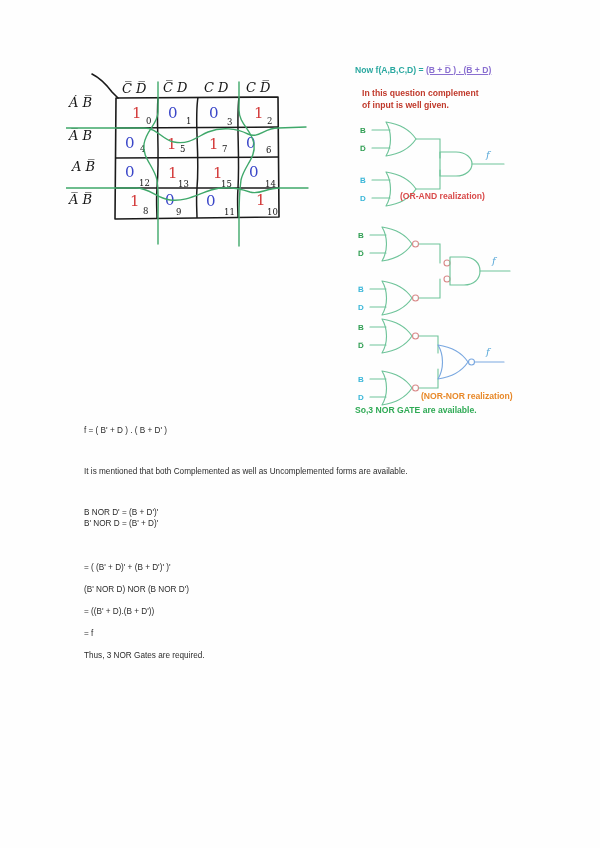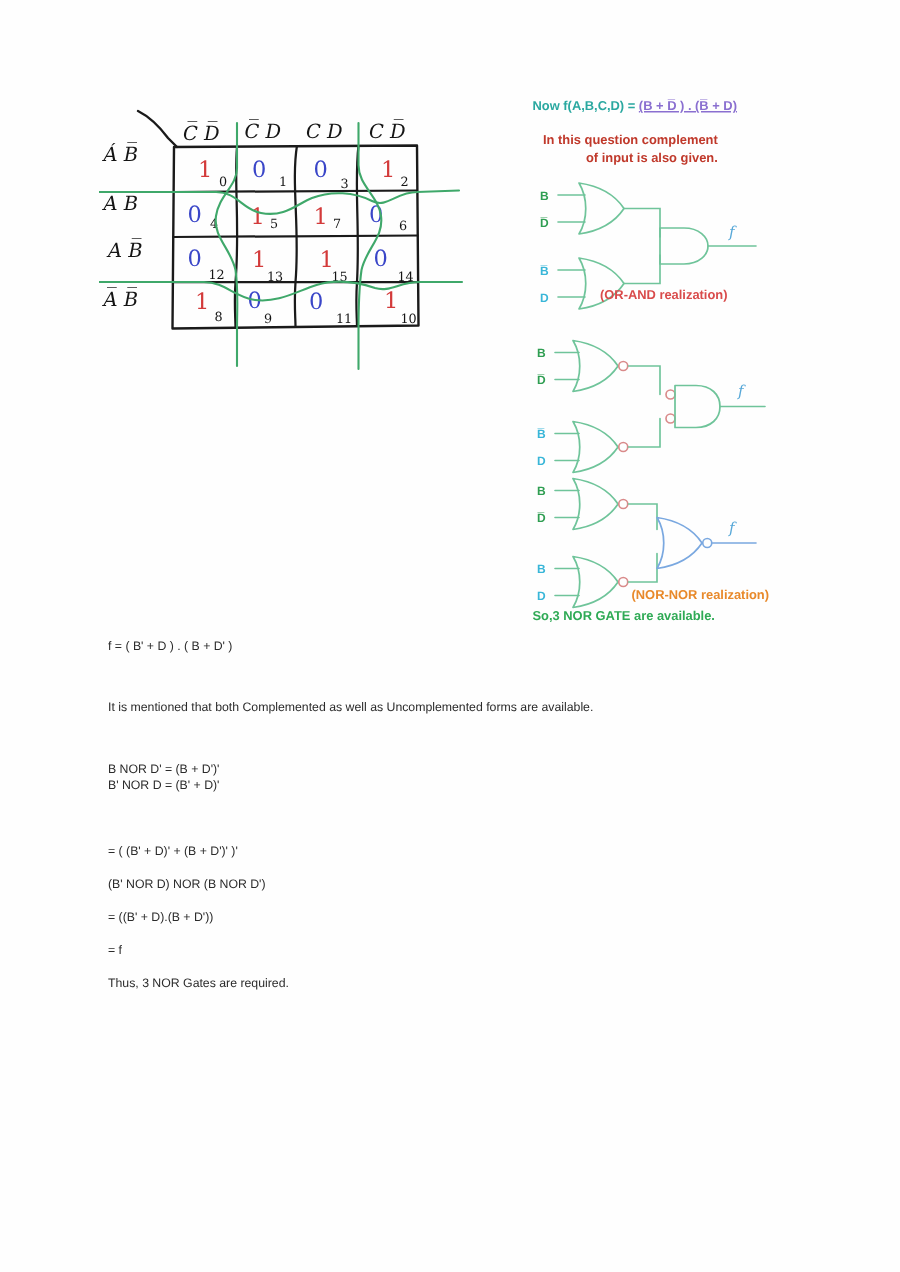--- a/index.html
+++ b/index.html
@@ -73,21 +73,20 @@
     top: 6px;
     color: #2aa8a0;
   }
   #ann-formula .rhs { color: #8a6fd0; text-decoration: underline; }
   #ann-note {
     position: absolute;
     left: 10px;
     top: 29px;
     color: #c0392b;
     line-height: 13px;
-    text-align: right;
   }
   #label-or-and {
     position: absolute;
     left: 48px;
     top: 132px;
     color: #d94b4b;
     text-align: center;
   }
   #label-nor-nor {
     position: absolute;
@@ -155,21 +154,21 @@
   .out-f {
     font-family: "DejaVu Serif", serif;
     font-style: italic;
     font-size: 10px;
     fill: #58a8d8;
   }
 
   
   #body-text {
     position: absolute;
-    left: 72px;
+    left: 84px;
     top: 425px;
     width: 480px;
   }
   .txt {
     font-family: "Liberation Sans", sans-serif;
     font-size: 8.2px;
     color: #2b2b2b;
     line-height: 11px;
     white-space: pre;
   }
@@ -279,21 +278,21 @@
       </g>
     </svg>
   </div>
 
   <div id="annotations">
 
     <div id="ann-formula" class="ann-line"><span>Now f(A,B,C,D) = </span><span class="rhs">(B + D̅ ) . (B̅ + D)</span></div>
 
     <div id="ann-note">
       <div class="ann-line">In this question complement</div>
-      <div class="ann-line">of input is also given.</div>
+      <div class="ann-line">of input is well given.</div>
     </div>
 
     <svg class="circ-svg" style="top:58px;left:0" width="248" height="95" viewBox="0 0 248 95">
 
       <path class="gate-path" d="M34,6 C48,8 58,14 64,23 C58,32 48,38 34,40 C40,30 40,16 34,6 Z"></path>
       <path class="wire" d="M20,14 L38,14"></path>
       <path class="wire" d="M20,32 L38,32"></path>
       <text class="pin-green" x="8" y="17">B</text>
       <text class="pin-green" x="8" y="35">D̅</text>
       <path class="wire" d="M64,23 L88,23 L88,42"></path>

